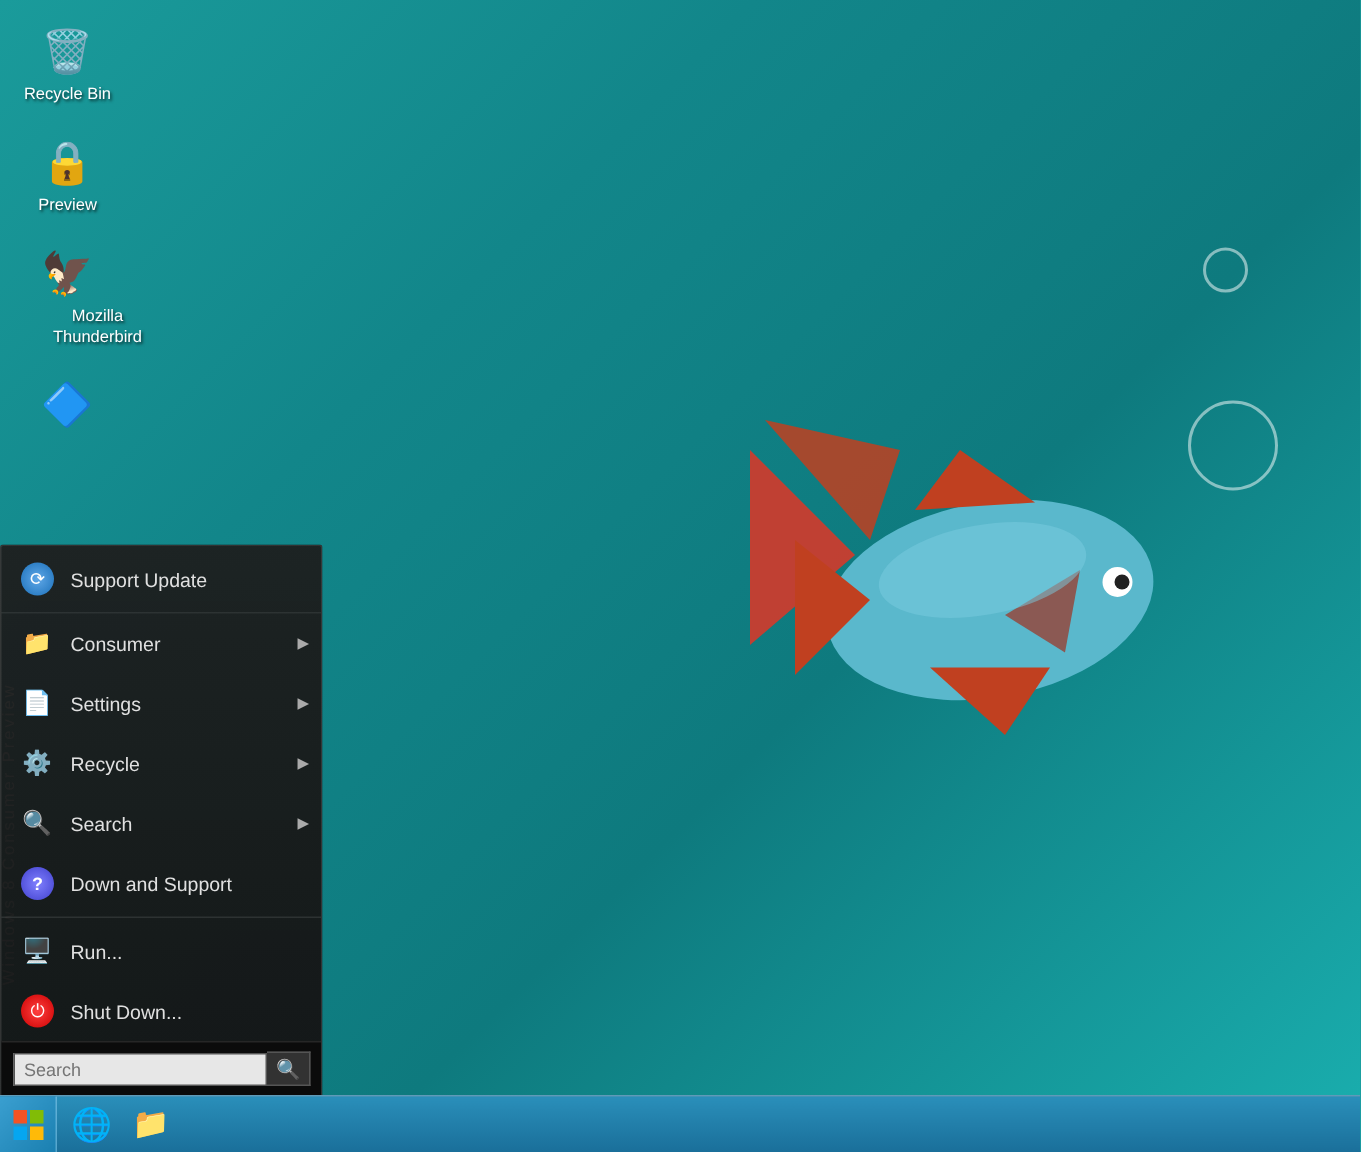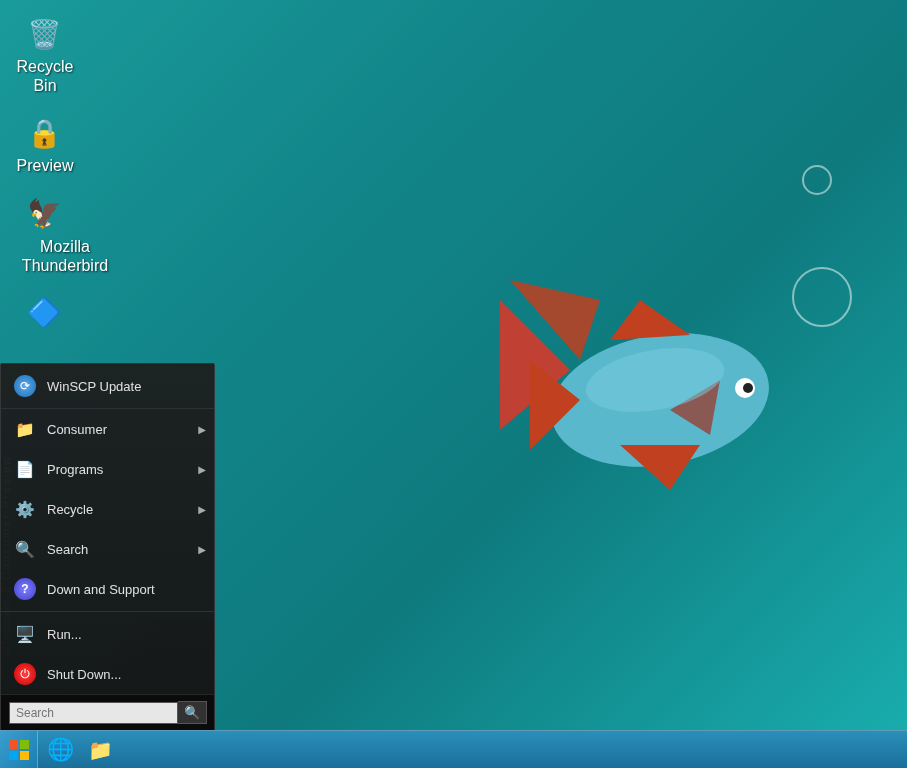--- a/index.html
+++ b/index.html
@@ -53,21 +53,21 @@
       width: 40px;
       height: 40px;
       display: flex;
       align-items: center;
       justify-content: center;
       font-size: 28px;
       margin-bottom: 3px;
     }
     .desktop-icon .icon-label {
       color: white;
-      font-size: 16px;
+      font-size: 11px;
       text-align: center;
       text-shadow: 1px 1px 2px rgba(0,0,0,0.7);
       line-height: 1.2;
     }
 
     
     .deco-circle {
       position: absolute;
       border: 2px solid rgba(255,255,255,0.5);
       border-radius: 50%;
@@ -286,32 +286,32 @@
   <div class="win8-label-container">
     <div style="position:absolute; left:0; top:100px; writing-mode: vertical-rl; transform: rotate(180deg); color: white; font-size: 11px; letter-spacing: 2px; opacity: 0.8; white-space: nowrap;">Windows 8 Consumer Preview</div>
   </div>
 
   <div class="start-menu">
 
     <div class="start-menu-item" style="border-bottom: 1px solid rgba(255,255,255,0.08); padding: 10px 12px;">
       <div class="item-icon">
         <div class="icon-windows-update">⟳</div>
       </div>
-      <span>WinSCP Update</span>
+      <span>Support Update</span>
     </div>
 
     <div class="start-menu-item">
       <div class="item-icon icon-programs">📁</div>
       <span>Consumer</span>
       <span class="arrow">▶</span>
     </div>
 
     <div class="start-menu-item">
       <div class="item-icon icon-docs">📄</div>
-      <span>Programs</span>
+      <span>Settings</span>
       <span class="arrow">▶</span>
     </div>
 
     <div class="start-menu-item">
       <div class="item-icon icon-settings">⚙️</div>
       <span>Recycle</span>
       <span class="arrow">▶</span>
     </div>
 
     <div class="start-menu-item">

